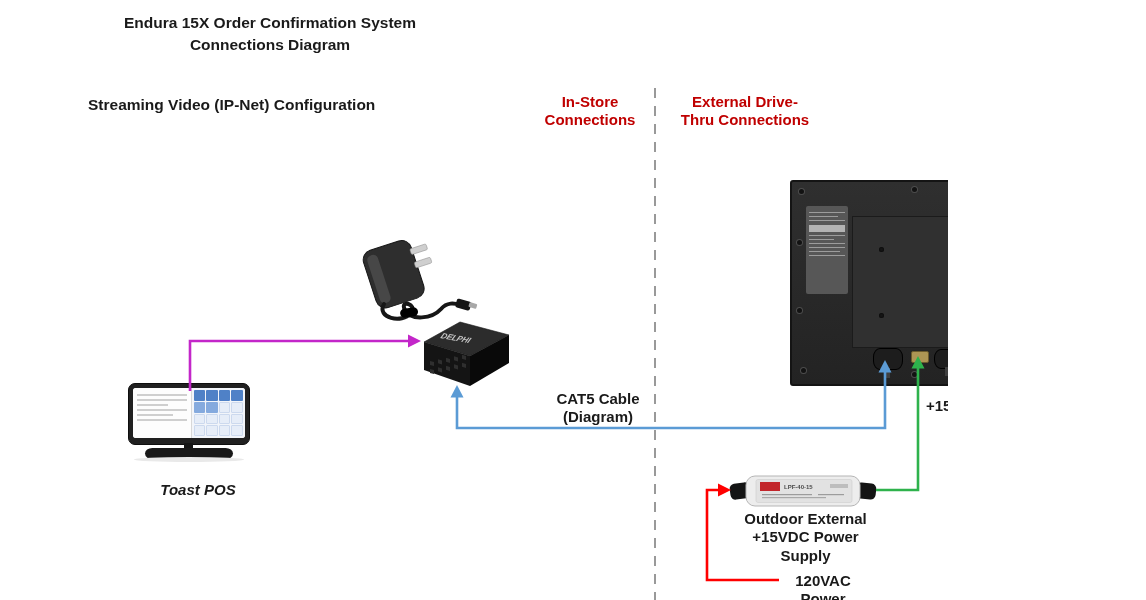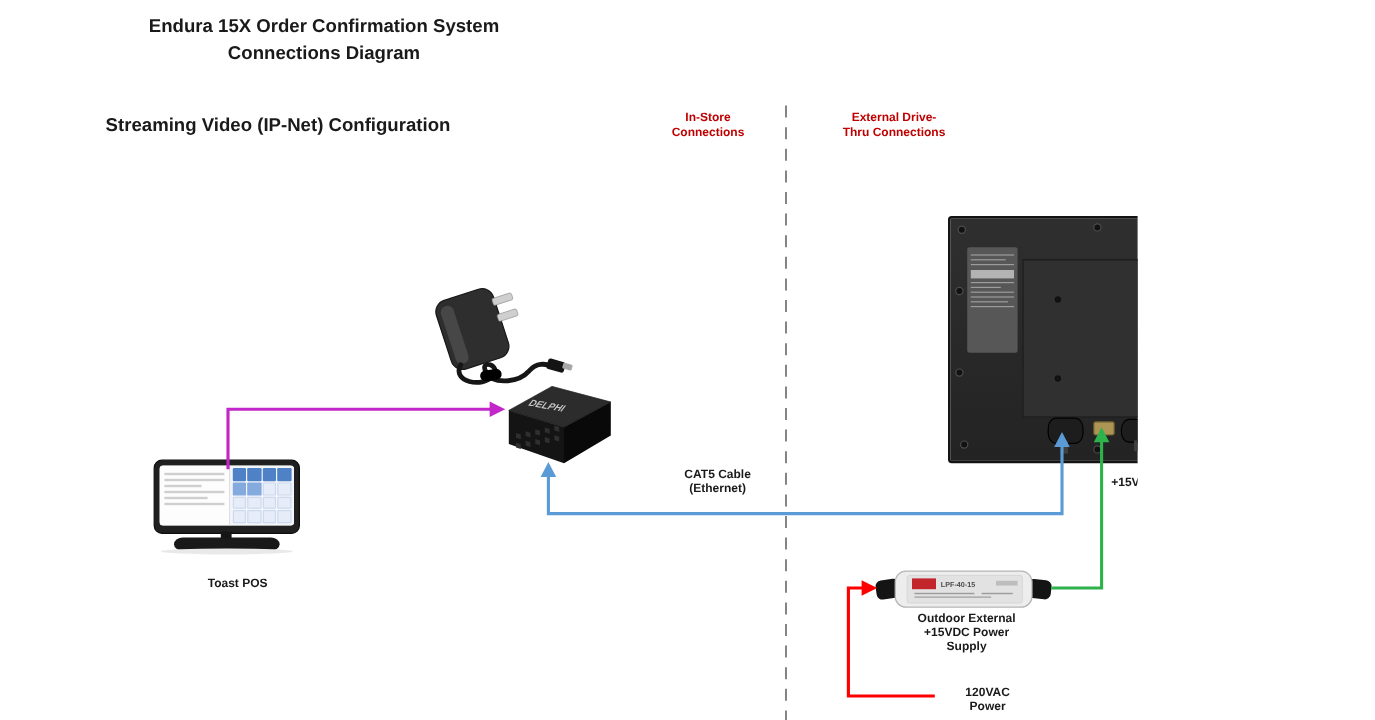--- a/index.html
+++ b/index.html
@@ -1,20 +1,20 @@
 <!DOCTYPE html>
 <html><head>
 <meta charset="utf-8">
 <style>
   html,body{margin:0;padding:0;background:#fff;}
   #canvas{
     position:relative;width:948px;height:600px;background:#ffffff;overflow:hidden;
     font-family:"Liberation Sans", sans-serif;color:#1a1a1a;
   }
-  .lbl{position:absolute;font-weight:bold;font-size:10px;line-height:1.22;white-space:pre-line;z-index:4;}
+  .lbl{position:absolute;font-weight:bold;font-size:15px;line-height:1.22;white-space:pre-line;z-index:4;}
   .center{text-align:center;}
   .red{color:#c00000;}
   .title{font-size:15.5px;line-height:1.45;}
   
   #cables{position:absolute;left:0;top:0;z-index:6;pointer-events:none;}
   
   .pos{position:absolute;left:128px;top:383px;width:122px;height:80px;z-index:2;}
   .pos-screen{position:absolute;left:0;top:0;width:120px;height:60px;background:#202020;border:1px solid #0e0e0e;border-radius:7px;}
   .pos-inner{position:absolute;left:4px;top:4px;right:4px;bottom:6px;background:#fff;border-radius:3px;display:flex;overflow:hidden;}
   .pos-receipt{width:46%;background:#fdfdfd;border-right:1px solid #d8d8d8;padding:3px 3px 0 3px;}
@@ -45,23 +45,23 @@
 <div id="canvas">
 
   <div class="lbl title center" style="left:60px;top:12px;width:420px;"><span>Endura 15X Order Confirmation System</span><br><span>Connections Diagram</span></div>
   <div class="lbl title" style="left:60px;top:94px;width:420px;margin-left:28px;">Streaming Video (IP-Net) Configuration</div>
 
   <div class="lbl red center" style="left:530px;top:93px;width:120px;">In-Store
 Connections</div>
   <div class="lbl red center" style="left:665px;top:93px;width:160px;">External Drive-
 Thru Connections</div>
 
-  <div class="lbl center" style="left:148px;top:481px;width:100px;">Toast POS</div>
+  <div class="lbl center" style="left:148px;top:481px;width:100px;font-style:italic;">Toast POS</div>
   <div class="lbl center" style="left:543px;top:390px;width:110px;">CAT5 Cable
-(Ethernet)</div>
+(Diagram)</div>
   <div class="lbl" style="left:926px;top:397px;width:110px;">+15VDC Power</div>
   <div class="lbl center" style="left:738px;top:510px;width:135px;">Outdoor External
 +15VDC Power
 Supply</div>
   <div class="lbl center" style="left:783px;top:572px;width:80px;">120VAC
 Power</div>
 
   <div class="pos">
     <div class="pos-screen">
       <div class="pos-inner">

